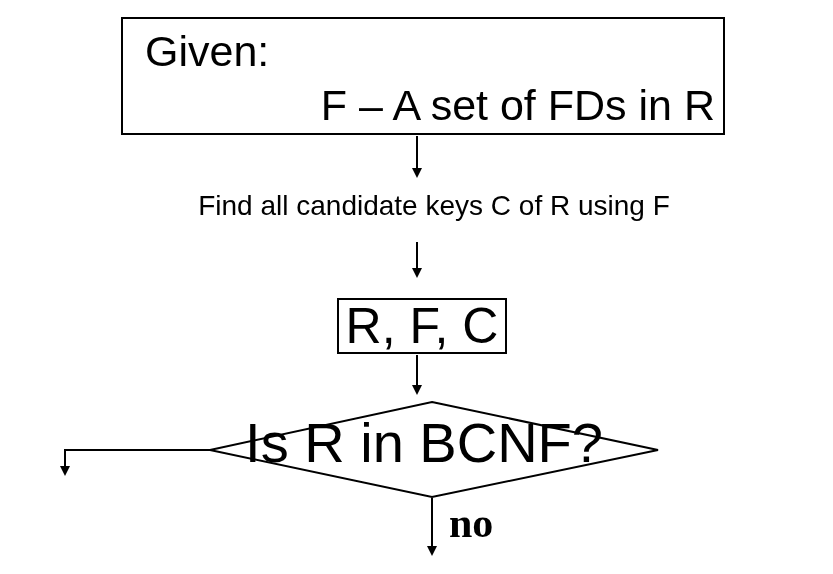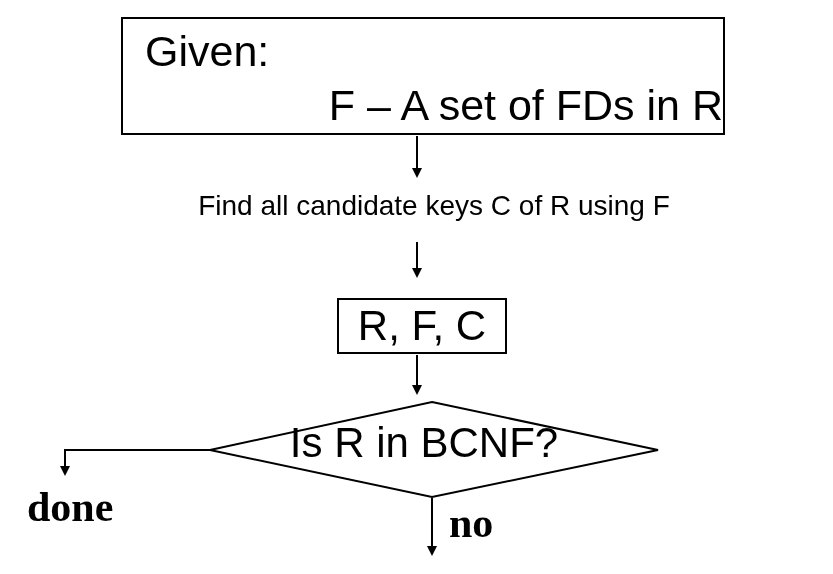--- a/index.html
+++ b/index.html
@@ -34,46 +34,47 @@
     line-height: 54px;
     white-space: nowrap;
   }
   .given-line1 {
     display: flex;
     gap: 30px;
     padding-left: 22px;
   }
   .given-line2 {
     text-align: right;
+    padding-right: 8px;
   }
   .step-text {
     position: absolute;
     left: 434px; top: 183px;
     transform: translateX(-50%);
     font-size: 28px;
     line-height: 46px;
     white-space: nowrap;
   }
   .rfc-box {
     position: absolute;
     left: 337px; top: 298px;
     width: 170px; height: 56px;
     border: 2px solid #000;
     box-sizing: border-box;
     display: flex;
     align-items: center;
     justify-content: center;
-    font-size: 42px;
+    font-size: 50px;
     white-space: nowrap;
   }
   .decision-text {
     position: absolute;
     left: 424px; top: 420px;
     transform: translateX(-50%);
-    font-size: 42px;
+    font-size: 56px;
     line-height: 46px;
     white-space: nowrap;
   }
   .branch-label {
     position: absolute;
     font-family: "Liberation Serif", serif;
     font-weight: bold;
     font-size: 42px;
     line-height: 44px;
     white-space: nowrap;
@@ -114,17 +115,16 @@
     <div class="given-line2">F – A set of FDs in R</div>
   </div>
 
   <div class="step-text">Find all candidate keys C of R using F</div>
 
   <div class="rfc-box">R, F, C</div>
 
   <div class="decision-text">Is R in BCNF?</div>
 
 
-  <div class="branch-label label-done">done</div>
 
   <div class="branch-label label-no">no</div>
 
 </div>
 
 </body></html>

